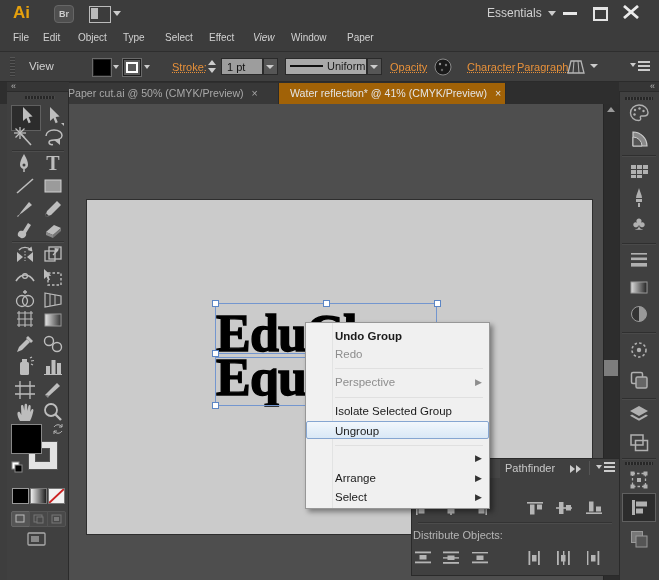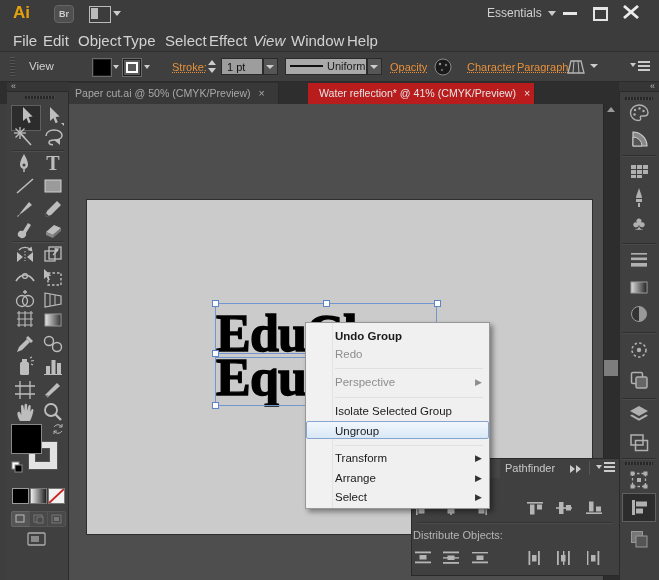--- a/index.html
+++ b/index.html
@@ -4,21 +4,21 @@
 html,body{margin:0;padding:0;width:659px;height:580px;overflow:hidden;background:#3e3e3e;
 font-family:"Liberation Sans",sans-serif;}
 .abs{position:absolute;}
 #app{position:relative;width:659px;height:580px;background:#3e3e3e;font-size:12px;color:#cfcfcf;}
 
 #titlebar{left:0;top:0;width:659px;height:28px;background:#3c3c3c;}
 #ailogo{left:13px;top:3px;font-size:17px;font-weight:bold;color:#e5a00d;letter-spacing:0px;}
 #brbtn{left:54px;top:5px;width:18px;height:16px;background:#4f4f4f;border:1px solid #666;border-radius:4px;
 color:#ccc;font-size:9px;font-weight:bold;text-align:center;line-height:16px;}
 #menubar{left:0;top:28px;width:659px;height:23px;background:#3c3c3c;}
-.mitem{position:absolute;top:32px;color:#d2d2d2;font-size:15px;}
+.mitem{position:absolute;top:32px;color:#d2d2d2;font-size:10px;}
 #ctrlbar{left:0;top:51px;width:659px;height:31px;background:#3f3f3f;border-top:1px solid #2e2e2e;border-bottom:1px solid #2b2b2b;box-sizing:border-box;}
 #tabbar{left:0;top:82px;width:659px;height:22px;background:#2e2e2e;}
 .tab{position:absolute;top:83px;white-space:nowrap;overflow:hidden;height:21px;line-height:21px;font-size:10.6px;}
 #toolbar{left:7px;top:82px;width:62px;height:498px;background:#404040;border-right:1px solid #2b2b2b;box-sizing:border-box;}
 #toolbartop{left:7px;top:82px;width:62px;height:10px;background:#363636;border-bottom:1px solid #2b2b2b;color:#b5b5b5;font-size:9px;line-height:9px;padding-left:4px;box-sizing:border-box;}
 .tool{position:absolute;width:24px;height:22px;}
 .tool svg{position:absolute;left:0;top:0;}
 
 #canvas{left:69px;top:104px;width:534px;height:476px;background:#4e4e4e;}
 #artboard{left:86px;top:199px;width:507px;height:336px;background:#cbcbcb;border:1px solid #2e2e2e;box-sizing:border-box;}
@@ -72,21 +72,21 @@
 
   <div class="abs" id="menubar"></div>
   <div class="mitem" style="left:13px;">File</div>
   <div class="mitem" style="left:43px;">Edit</div>
   <div class="mitem" style="left:78px;">Object</div>
   <div class="mitem" style="left:123px;">Type</div>
   <div class="mitem" style="left:165px;">Select</div>
   <div class="mitem" style="left:209px;">Effect</div>
   <div class="mitem" style="left:253px;font-style:italic;">View</div>
   <div class="mitem" style="left:291px;">Window</div>
-  <div class="mitem" style="left:347px;">Help</div>
+  <div class="mitem" style="left:347px;">Paper</div>
 
   <div class="abs" id="ctrlbar"></div>
   <div class="abs" style="left:10px;top:57px;width:5px;height:20px;background:repeating-linear-gradient(#555 0,#555 1px,#383838 1px,#383838 3px);"></div>
   <div class="abs" style="left:29px;top:60px;font-size:11.5px;color:#d0d0d0;">View</div>
 
   <div class="abs" style="left:93px;top:59px;width:16px;height:15px;background:#000;border:1px solid #1d1d1d;outline:1px solid #6a6a6a;"></div>
   <div class="abs" style="left:113px;top:65px;width:0;height:0;border-left:3.5px solid transparent;border-right:3.5px solid transparent;border-top:4px solid #ccc;"></div>
 
   <div class="abs" style="left:123px;top:59px;width:16px;height:15px;background:#595959;border:1px solid #1d1d1d;outline:1px solid #6a6a6a;"></div>
   <div class="abs" style="left:126px;top:62px;width:8px;height:7px;border:2px solid #fff;"></div>
@@ -119,22 +119,22 @@
   <div class="abs" style="left:565px;top:58px;width:22px;height:17px;"><svg width="22" height="17" viewBox="0 0 22 17">
         <path d="M3 15 L6 3 L16 3 L19 15 Z" fill="none" stroke="#b5b5b5" stroke-width="1.3"></path>
         <path d="M9 3 L8 15 M13 3 L14 15" stroke="#b5b5b5" stroke-width="1"></path>
       </svg></div>
   <div class="abs" style="left:590px;top:64px;width:0;height:0;border-left:4px solid transparent;border-right:4px solid transparent;border-top:4px solid #ccc;"></div>
   <div class="abs" style="left:630px;top:63px;width:0;height:0;border-left:3px solid transparent;border-right:3px solid transparent;border-top:4px solid #ccc;"></div>
   <div class="abs" style="left:638px;top:61px;width:12px;height:2px;background:#ccc;box-shadow:0 4px #ccc, 0 8px #ccc;"></div>
 
   <div class="abs" id="tabbar"></div>
   <div class="tab" style="left:66px;width:212px;background:#383838;border-right:1px solid #2a2a2a;color:#a8a8a8;">
-    <span style="margin-left:9px;">Paper cut.ai @ 50% (CMYK/Preview)</span><span style="margin-left:8px;">×</span></div>
-  <div class="tab" style="left:279px;width:226px;background:#b91c1c;border-right:1px solid #2a2a2a;color:#e4e4e4;margin-left:29px;">
+    <span style="margin-left:2px;">Paper cut.ai @ 50% (CMYK/Preview)</span><span style="margin-left:8px;">×</span></div>
+  <div class="tab" style="left:279px;width:226px;background:#a16207;border-right:1px solid #2a2a2a;color:#e4e4e4;">
     <span style="margin-left:11px;">Water reflection* @ 41% (CMYK/Preview)</span><span style="margin-left:8px;">×</span></div>
 
   <div class="abs" id="canvas"></div>
   <div class="abs" id="artboard"></div>
   <div class="abs" id="vscroll"></div>
   <div class="abs" id="vthumb"></div>
   <div class="abs" style="left:607px;top:107px;width:0;height:0;border-left:4px solid transparent;border-right:4px solid transparent;border-bottom:5px solid #9a9a9a;"></div>
 
   <div class="abs" id="txt1">EduChan</div>
   <div class="abs" id="txt2">Equal</div>
@@ -559,19 +559,18 @@
   <div class="abs" id="hilite"></div>
   <div class="ci dis" style="top:344px;">Redo</div>
   <div class="ci" style="top:326px;font-weight:bold;">Undo Group</div>
   <div class="csep" style="top:368px;"></div>
   <div class="ci dis" style="top:372px;">Perspective</div>
   <div class="carrow" style="top:377px;color:#8d8d8d;">▶</div>
   <div class="csep" style="top:397px;"></div>
   <div class="ci" style="top:401px;">Isolate Selected Group</div>
   <div class="ci" style="top:421px;">Ungroup</div>
   <div class="csep" style="top:445px;"></div>
-  <div class="ci" style="top:448px;">Transform</div>
   <div class="carrow" style="top:453px;">▶</div>
   <div class="ci" style="top:468px;">Arrange</div>
   <div class="carrow" style="top:473px;">▶</div>
   <div class="ci" style="top:487px;">Select</div>
   <div class="carrow" style="top:492px;">▶</div>
 </div>
 
 </body></html>

